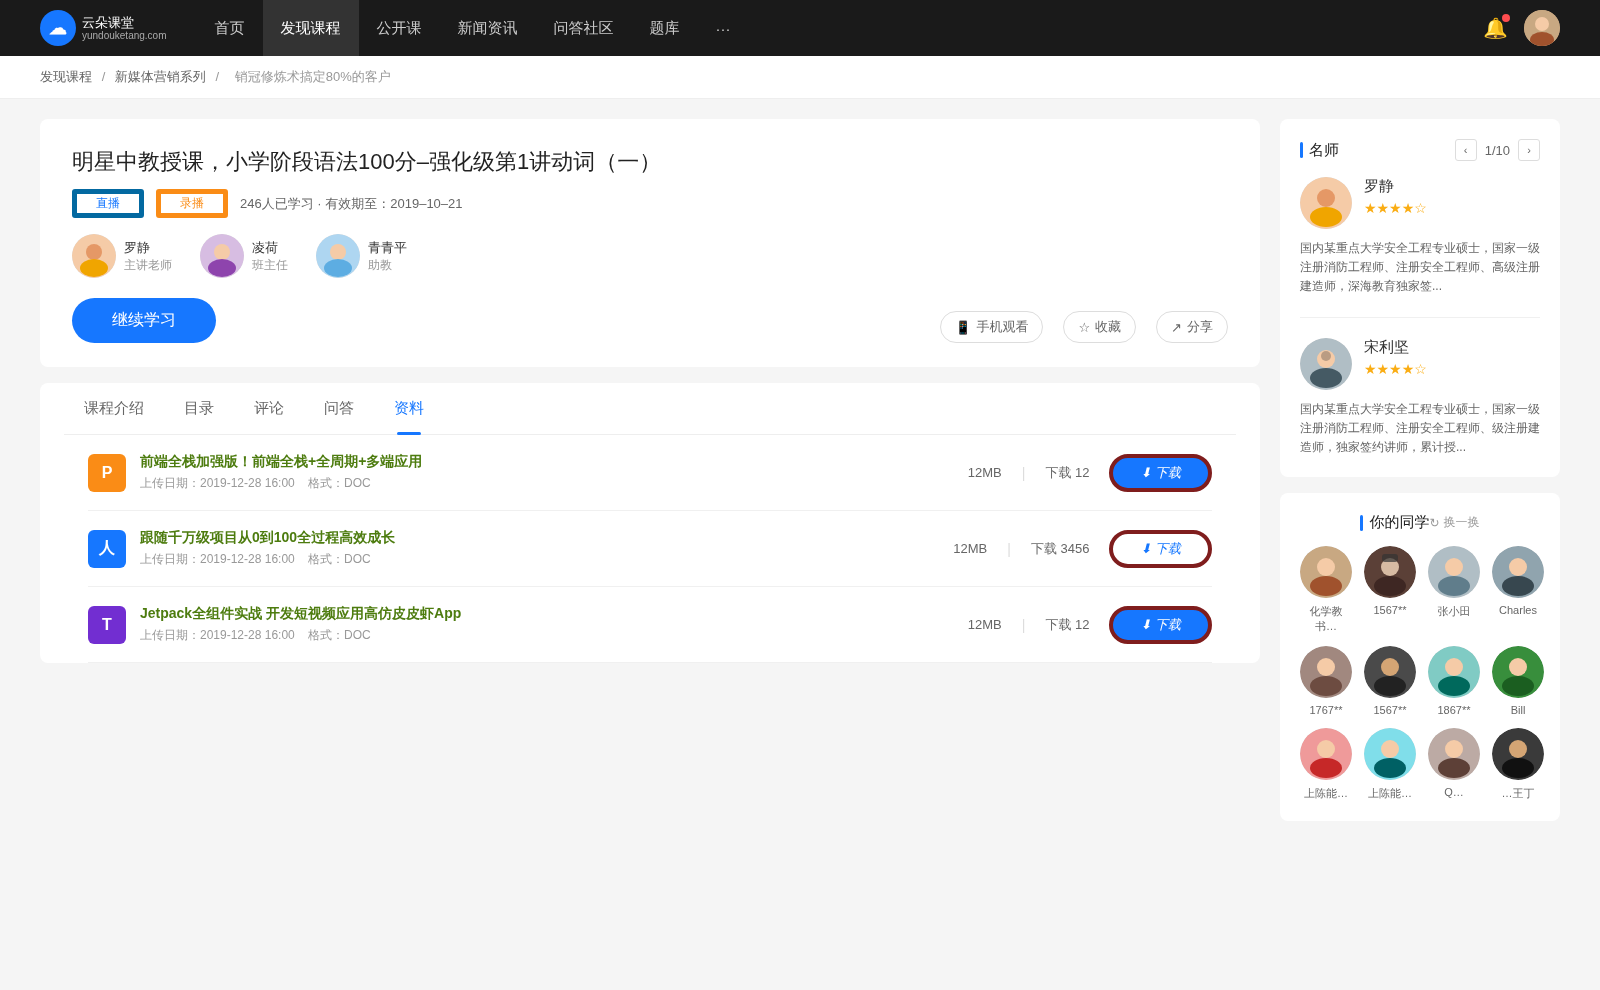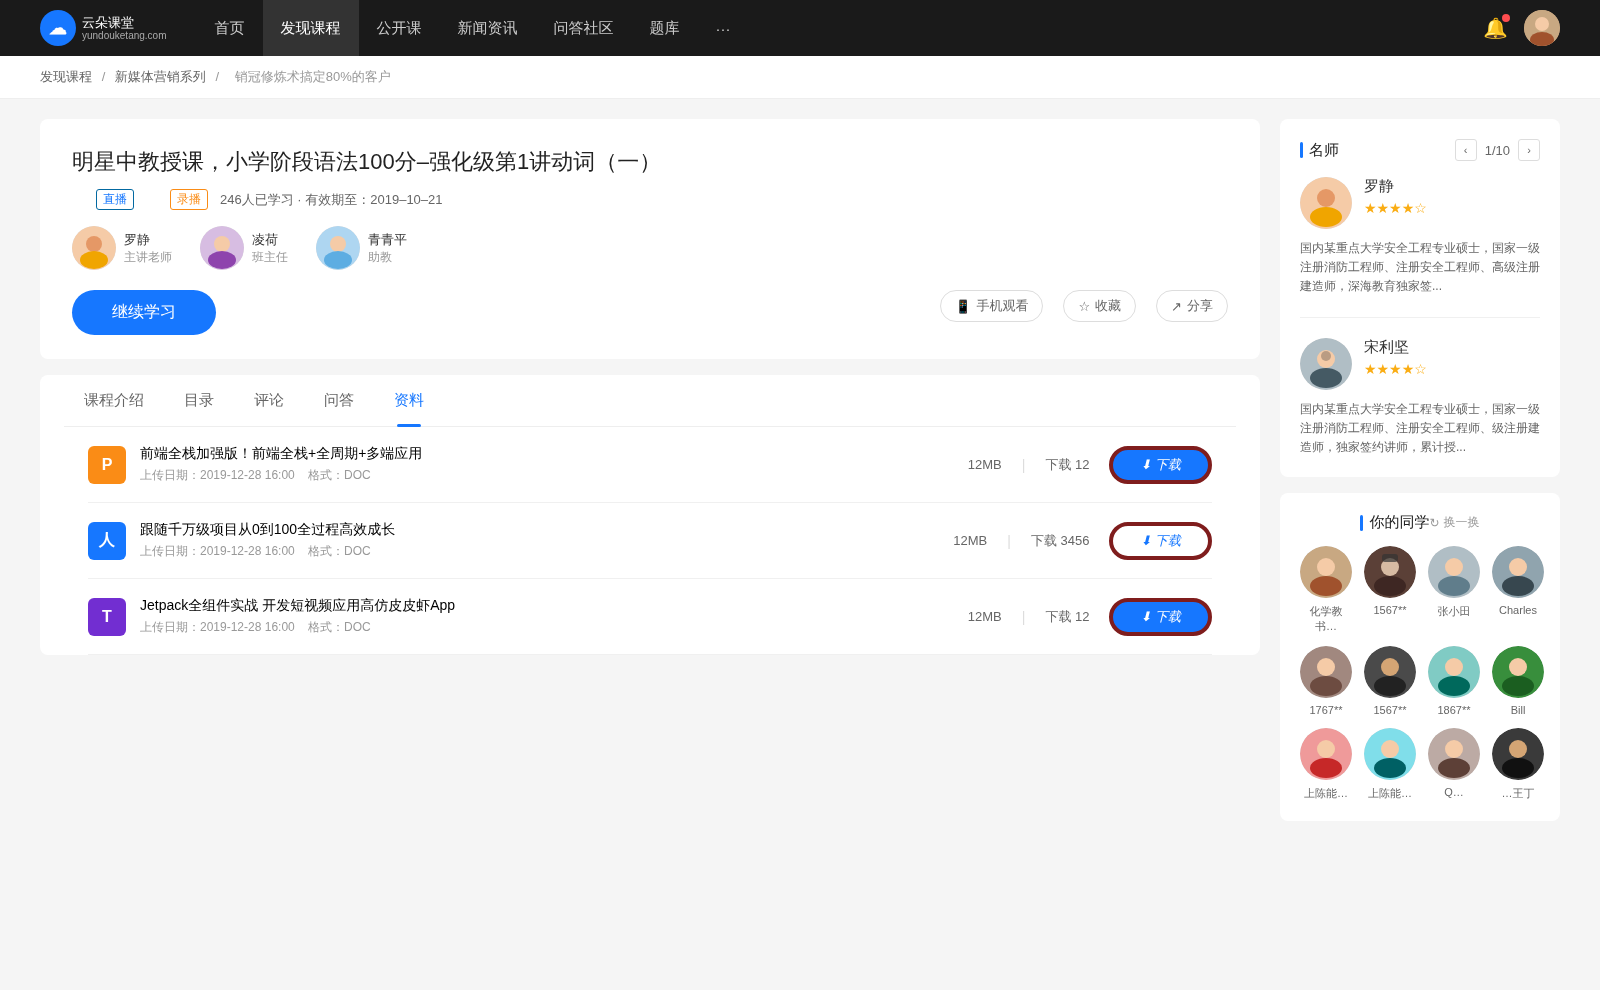--- a/index.html
+++ b/index.html
@@ -26,55 +26,55 @@
 
     
     .main { display: flex; gap: 20px; padding: 20px 40px; max-width: 1600px; }
     .content { flex: 1; min-width: 0; }
     .sidebar { width: 280px; flex-shrink: 0; }
 
     
     .course-card { background: #fff; border-radius: 8px; padding: 28px 32px 24px; margin-bottom: 16px; }
     .course-title { font-size: 22px; font-weight: normal; color: #222; margin-bottom: 12px; }
     .course-meta { display: flex; align-items: center; gap: 12px; margin-bottom: 16px; font-size: 13px; color: #666; }
-    .badge { border: 1px solid #0369a1; color: #1677ff; border-radius: 3px; padding: 1px 6px; font-size: 12px; margin-left: 24px; }
+    .badge { border: 5px solid #0369a1; color: #1677ff; border-radius: 3px; padding: 1px 19px; font-size: 12px; }
     .badge.orange { border-color: #fa8c16; color: #fa8c16; }
     .teachers { display: flex; gap: 28px; margin-bottom: 20px; }
     .teacher-item { display: flex; align-items: center; gap: 8px; }
     .teacher-avatar { width: 44px; height: 44px; border-radius: 50%; background: #ddd; overflow: hidden; display: flex; align-items: center; justify-content: center; }
     .teacher-avatar svg { width: 44px; height: 44px; }
     .teacher-info { font-size: 13px; }
     .teacher-name { font-weight: 500; color: #333; }
     .teacher-role { color: #999; font-size: 12px; }
     .progress-section { margin-bottom: 20px; }
     .progress-label { color: #1677ff; font-size: 16px; font-weight: bold; margin-bottom: 4px; }
     .progress-sub { color: #999; font-size: 13px; margin-left: 8px; }
     .progress-bar-bg { width: 260px; height: 6px; background: #e8e8e8; border-radius: 3px; margin-top: 4px; }
     .progress-bar-fill { height: 6px; background: #1677ff; border-radius: 3px; }
-    .course-actions { display: flex; align-items: flex-start; gap: 8px; }
+    .course-actions { display: flex; align-items: flex-end; gap: 8px; }
     .btn-continue { background: #1677ff; color: #fff; border: none; border-radius: 24px; padding: 12px 40px; font-size: 16px; cursor: pointer; font-weight: 500; }
     .action-btns { display: flex; gap: 20px; margin-left: auto; }
     .action-btn { display: flex; align-items: center; gap: 5px; color: #666; font-size: 13px; cursor: pointer; border: 1px solid #ddd; border-radius: 20px; padding: 6px 14px; background: #fff; }
 
     
     .tabs-card { background: #fff; border-radius: 8px; padding: 0 24px; }
     .tabs { display: flex; border-bottom: 1px solid #eee; }
     .tab { padding: 16px 20px; font-size: 15px; color: #666; cursor: pointer; position: relative; }
     .tab.active { color: #1677ff; font-weight: 500; }
     .tab.active::after { content: ''; position: absolute; bottom: -1px; left: 50%; transform: translateX(-50%); width: 24px; height: 3px; background: #1677ff; border-radius: 2px; }
 
     
     .resource-list { padding: 0 24px; }
     .resource-item { display: flex; align-items: center; padding: 18px 0; border-bottom: 1px solid #f0f0f0; gap: 14px; }
     .resource-icon { width: 38px; height: 38px; border-radius: 6px; display: flex; align-items: center; justify-content: center; color: #fff; font-size: 16px; font-weight: bold; flex-shrink: 0; }
     .resource-icon.orange { background: #fa8c16; }
     .resource-icon.blue { background: #1677ff; }
     .resource-icon.purple { background: #722ed1; }
     .resource-info { flex: 1; min-width: 0; }
-    .resource-name { font-size: 14px; font-weight: 400; color: #000000; margin-bottom: 4px; }
+    .resource-name { font-size: 14px; font-weight: 700; color: #4d7c0f; margin-bottom: 4px; }
     .resource-meta { font-size: 12px; color: #999; }
     .resource-right { display: flex; align-items: center; gap: 20px; flex-shrink: 0; }
     .resource-size { font-size: 13px; color: #666; }
     .resource-sep { color: #ddd; }
     .resource-dl-count { font-size: 13px; color: #666; }
     .btn-download { border: 4px solid #7f1d1d; color: #1677ff; background: #fff; border-radius: 20px; padding: 6px 27px; font-size: 13px; cursor: pointer; display: flex; align-items: center; gap: 5px; font-style: italic; }
     .btn-download.filled { background: #1677ff; color: #fff; }
 
     
     .sidebar-panel { background: #fff; border-radius: 8px; padding: 20px; margin-bottom: 16px; }

